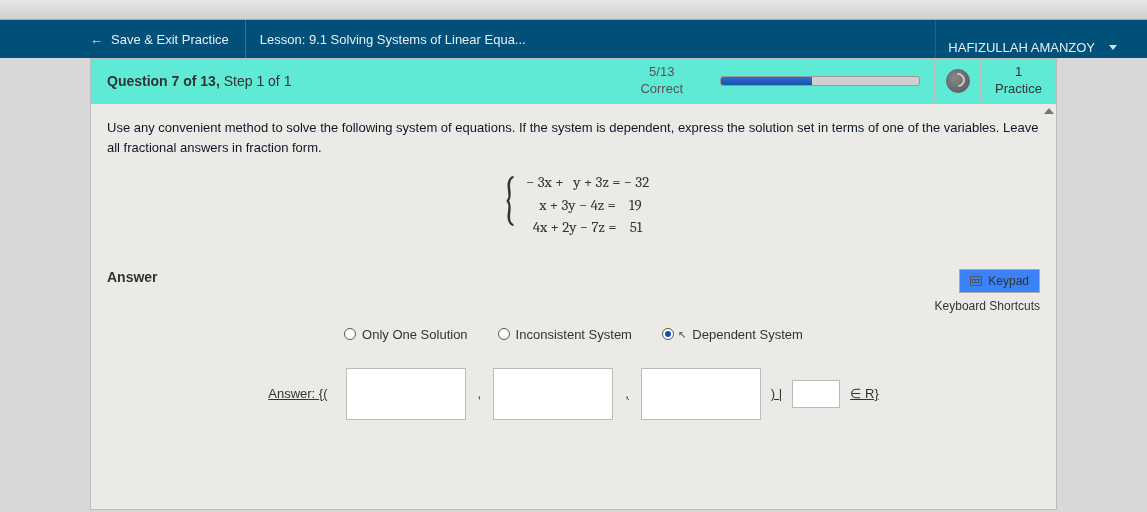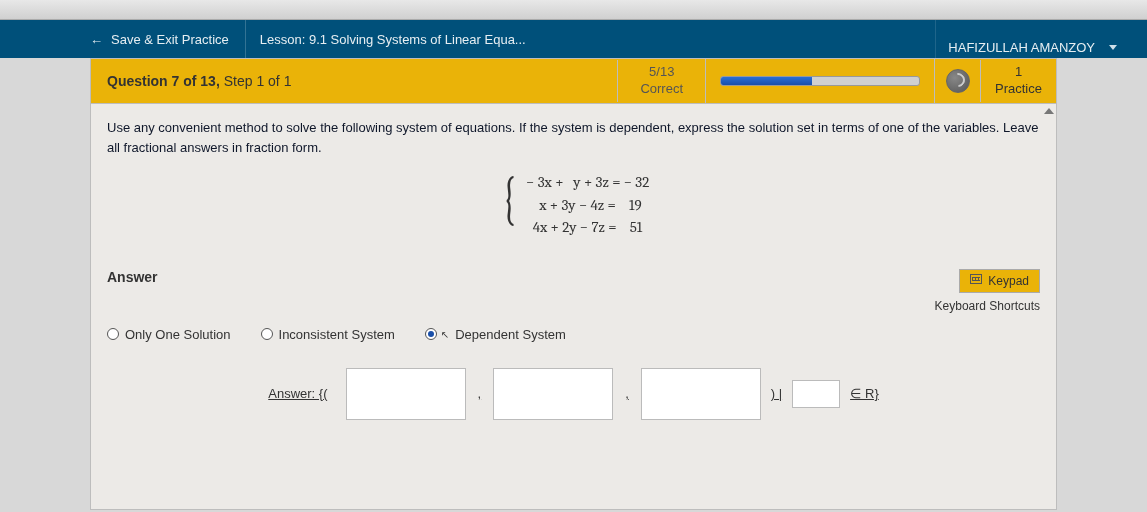--- a/index.html
+++ b/index.html
@@ -56,21 +56,21 @@
     }
     .content-wrap {
       margin: 0 90px;
       background: #eceae7;
     }
     .qbar {
       display: flex;
       align-items: center;
       height: 46px;
       border: 1px solid #bdbdbd;
-      background: #eab308;
+      background: #5eead4;
     }
     .qtitle {
       padding-left: 16px;
       flex: 1;
       font-weight: bold;
       font-size: 14px;
       color: #333;
     }
     .qstep { font-weight: normal; }
     .score-cell {
@@ -176,40 +176,42 @@
     .answer-title {
       font-weight: bold;
       font-size: 14px;
     }
     .right-tools {
       margin-left: auto;
       text-align: right;
     }
     .keypad-btn {
       display: inline-flex;
+      align-items: center;
       gap: 6px;
       border: 1px solid #aaa;
-      background: #eab308;
+      background: #3b82f6;
       padding: 4px 10px;
       font-size: 12px;
       cursor: pointer;
     }
     .kb-shortcut {
       font-size: 12px;
       color: #333;
       margin-top: 6px;
       cursor: pointer;
     }
     .hint {
       font-size: 13px;
       color: #333;
       margin-bottom: 14px;
     }
     .options-row {
       display: flex;
+      justify-content: center;
       gap: 30px;
       font-size: 13px;
       margin-bottom: 26px;
     }
     .radio-opt {
       display: flex;
       align-items: center;
       gap: 6px;
       cursor: pointer;
     }

